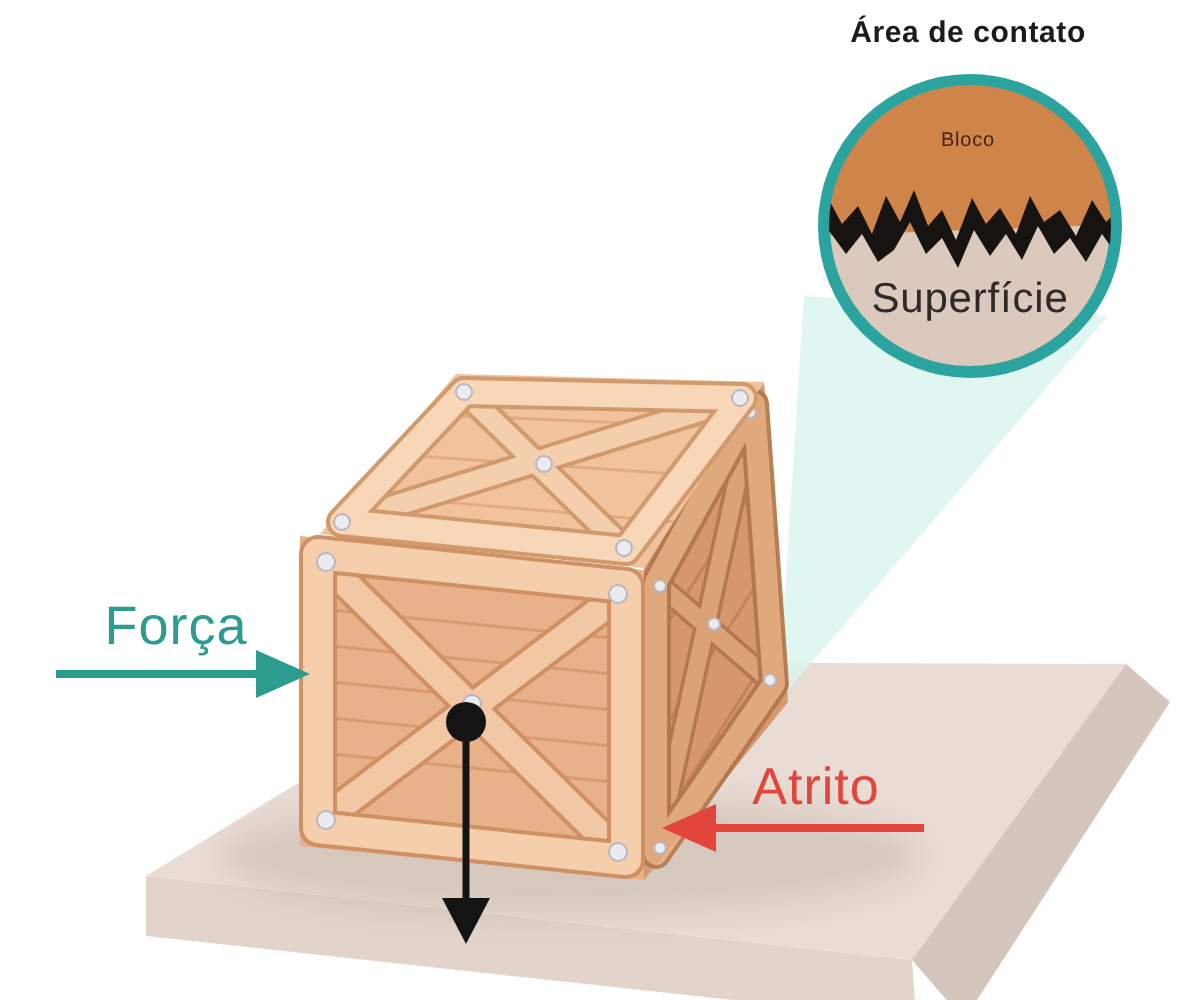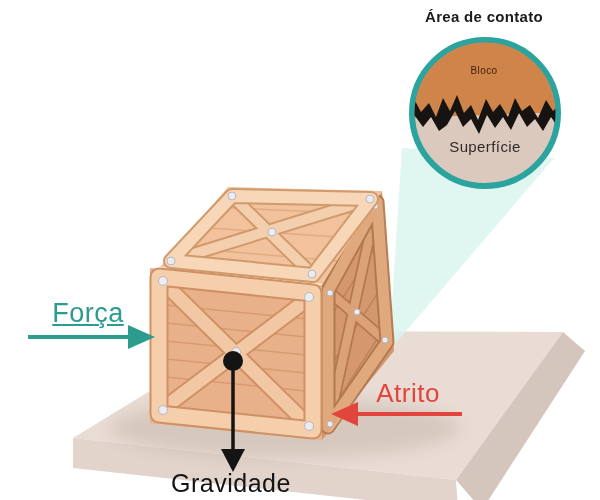--- a/index.html
+++ b/index.html
@@ -4,21 +4,21 @@
 <style>
   html,body{margin:0;padding:0;background:#fff;}
   #stage{
     position:relative;width:600px;height:500px;overflow:hidden;background:#ffffff;
     font-family:"Liberation Sans",sans-serif;
   }
   #scene{position:absolute;left:0;top:0;}
   .lbl{position:absolute;transform:translateX(-50%);white-space:nowrap;line-height:1;user-select:none;}
   .lbl-title{font-size:15px;font-weight:bold;color:var(--color-title,#1b1b1b);letter-spacing:.3px;}
   .lbl-block{font-size:10px;color:var(--color-block_text,#45200e);letter-spacing:.4px;}
-  .lbl-surface{font-size:15px;color:var(--color-surface_text,#2e2a27);letter-spacing:.4px;}
+  .lbl-surface{font-size:21px;color:var(--color-surface_text,#2e2a27);letter-spacing:.4px;}
   .lbl-force{font-size:27px;color:var(--color-force,#2b9c8e);letter-spacing:.5px;}
   .lbl-friction{font-size:26px;color:var(--color-friction,#e2453c);letter-spacing:.5px;text-align:right;}
   .lbl-gravity{font-size:25px;color:var(--color-gravity,#141414);letter-spacing:.5px;}
 </style>
 </head>
 <body>
 
 <div id="stage">
 
   <svg id="scene" width="600" height="500" viewBox="0 0 600 500">
@@ -116,17 +116,16 @@
 
     <g style="stroke:var(--color-friction,#e2453c);fill:var(--color-friction,#e2453c)">
       <line x1="462" y1="414" x2="356" y2="414" stroke-width="4"></line>
       <polygon points="358,402 331,414 358,426" stroke="none"></polygon>
     </g>
   </svg>
 
   <div class="lbl lbl-title" style="left:484px;top:9px;">Área de contato</div>
   <div class="lbl lbl-block" style="left:484px;top:66px;">Bloco</div>
   <div class="lbl lbl-surface" style="left:485px;top:139px;">Superfície</div>
-  <div class="lbl lbl-force" style="left:88px;top:300px;text-decoration:underline;">Força</div>
+  <div class="lbl lbl-force" style="left:88px;top:300px;">Força</div>
   <div class="lbl lbl-friction" style="left:408px;top:380px;">Atrito</div>
-  <div class="lbl lbl-gravity" style="left:231px;top:471px;">Gravidade</div>
 
 </div>
 
 </body></html>

